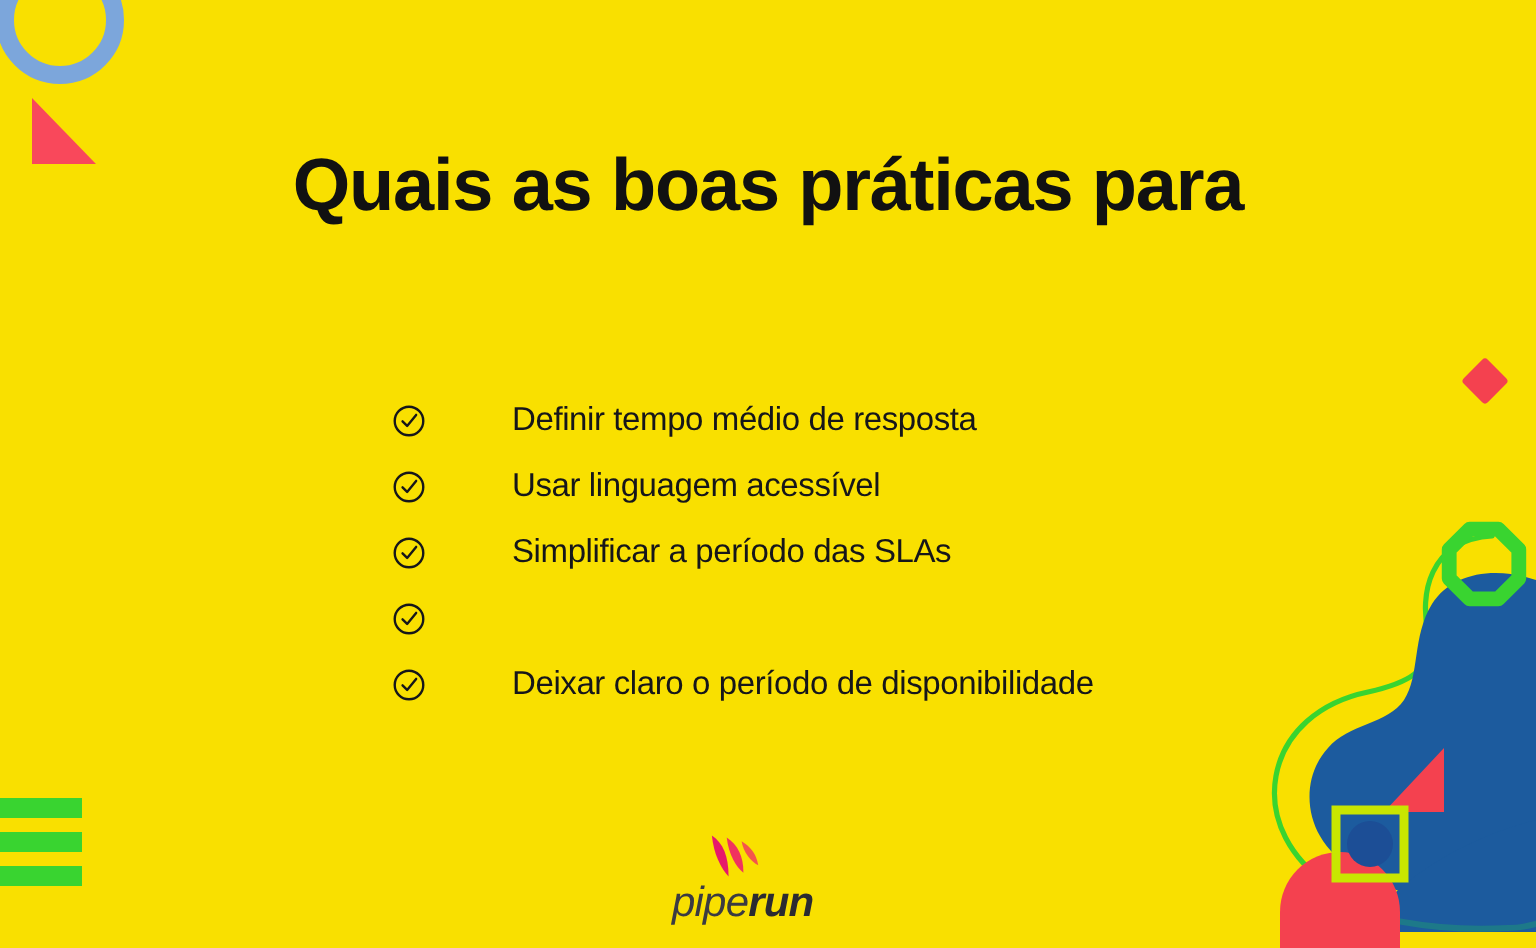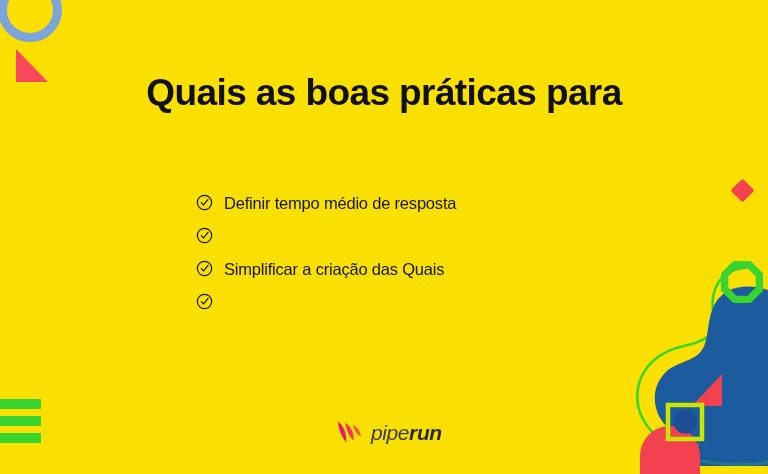--- a/index.html
+++ b/index.html
@@ -99,23 +99,24 @@
   #title .line { display: block; }
 
   #bullets {
     position: absolute;
     left: 196px;
     top: 194px;
     width: 470px;
   }
   .bullet-row {
     display: flex;
-    align-items: flex-start;
+    align-items: center;
     height: 32px;
     margin-bottom: 1px;
+    gap: 32px;
   }
   .bullet-icon {
     flex: 0 0 auto;
     width: 17px;
     height: 17px;
     margin-right: 11px;
     display: block;
   }
   .bullet-text {
     color: #16161a;
@@ -126,20 +127,21 @@
   }
 
   
   #logo {
     position: absolute;
     left: 336px;
     top: 415px;
     display: flex;
     align-items: center;
     height: 34px;
+    flex-direction: column;
   }
   #logo-mark { width: 28px; height: 26px; margin-right: 7px; display: block; }
   #logo-wordmark {
     font-size: 21px;
     font-style: italic;
     letter-spacing: -0.4px;
     color: #3b3b42;
     line-height: 1;
   }
   #logo-wordmark .pipe { font-weight: 400; }
@@ -206,41 +208,51 @@
         <span class="bullet-text">Definir tempo médio de resposta</span>
       </li>
 
       <li class="bullet-row">
         <span class="bullet-icon">
           <svg viewBox="0 0 20 20" width="17" height="17" xmlns="http://www.w3.org/2000/svg">
             <circle cx="10" cy="10" r="8.4" fill="none" stroke="#16161a" stroke-width="1.4"></circle>
             <path d="M6.2 10.2 L8.9 12.9 L14.2 6.4" fill="none" stroke="#16161a" stroke-width="1.4" stroke-linecap="round" stroke-linejoin="round"></path>
           </svg>
         </span>
-      </li>
-
-      <li class="bullet-row">
-        <span class="bullet-icon">
-          <svg viewBox="0 0 20 20" width="17" height="17" xmlns="http://www.w3.org/2000/svg">
-            <circle cx="10" cy="10" r="8.4" fill="none" stroke="#16161a" stroke-width="1.4"></circle>
-            <path d="M6.2 10.2 L8.9 12.9 L14.2 6.4" fill="none" stroke="#16161a" stroke-width="1.4" stroke-linecap="round" stroke-linejoin="round"></path>
-          </svg>
-        </span>
-        <span class="bullet-text">Simplificar a criação das Quais</span>
-      </li>
-
-      <li class="bullet-row">
-        <span class="bullet-icon">
-          <svg viewBox="0 0 20 20" width="17" height="17" xmlns="http://www.w3.org/2000/svg">
-            <circle cx="10" cy="10" r="8.4" fill="none" stroke="#16161a" stroke-width="1.4"></circle>
-            <path d="M6.2 10.2 L8.9 12.9 L14.2 6.4" fill="none" stroke="#16161a" stroke-width="1.4" stroke-linecap="round" stroke-linejoin="round"></path>
-          </svg>
-        </span>
-      </li>
-
+        <span class="bullet-text">Usar linguagem acessível</span>
+      </li>
+
+      <li class="bullet-row">
+        <span class="bullet-icon">
+          <svg viewBox="0 0 20 20" width="17" height="17" xmlns="http://www.w3.org/2000/svg">
+            <circle cx="10" cy="10" r="8.4" fill="none" stroke="#16161a" stroke-width="1.4"></circle>
+            <path d="M6.2 10.2 L8.9 12.9 L14.2 6.4" fill="none" stroke="#16161a" stroke-width="1.4" stroke-linecap="round" stroke-linejoin="round"></path>
+          </svg>
+        </span>
+        <span class="bullet-text">Simplificar a período das SLAs</span>
+      </li>
+
+      <li class="bullet-row">
+        <span class="bullet-icon">
+          <svg viewBox="0 0 20 20" width="17" height="17" xmlns="http://www.w3.org/2000/svg">
+            <circle cx="10" cy="10" r="8.4" fill="none" stroke="#16161a" stroke-width="1.4"></circle>
+            <path d="M6.2 10.2 L8.9 12.9 L14.2 6.4" fill="none" stroke="#16161a" stroke-width="1.4" stroke-linecap="round" stroke-linejoin="round"></path>
+          </svg>
+        </span>
+      </li>
+
+      <li class="bullet-row">
+        <span class="bullet-icon">
+          <svg viewBox="0 0 20 20" width="17" height="17" xmlns="http://www.w3.org/2000/svg">
+            <circle cx="10" cy="10" r="8.4" fill="none" stroke="#16161a" stroke-width="1.4"></circle>
+            <path d="M6.2 10.2 L8.9 12.9 L14.2 6.4" fill="none" stroke="#16161a" stroke-width="1.4" stroke-linecap="round" stroke-linejoin="round"></path>
+          </svg>
+        </span>
+        <span class="bullet-text">Deixar claro o período de disponibilidade</span>
+      </li>
 
     </ul>
 
     <div id="logo">
       <span id="logo-mark">
         <svg viewBox="0 0 30 28" width="28" height="26" xmlns="http://www.w3.org/2000/svg">
           <path d="M2 3 C8 7 11 14 11 25 C7 21 3 13 2 3 Z" fill="#E6186B"></path>
           <path d="M10 4 C16 8 19 14 19 23 C15 20 11 13 10 4 Z" fill="#F0335F"></path>
           <path d="M18 6 C23 9 26 13 27 19 C23 17 19 12 18 6 Z" fill="#F4544C"></path>
         </svg>

